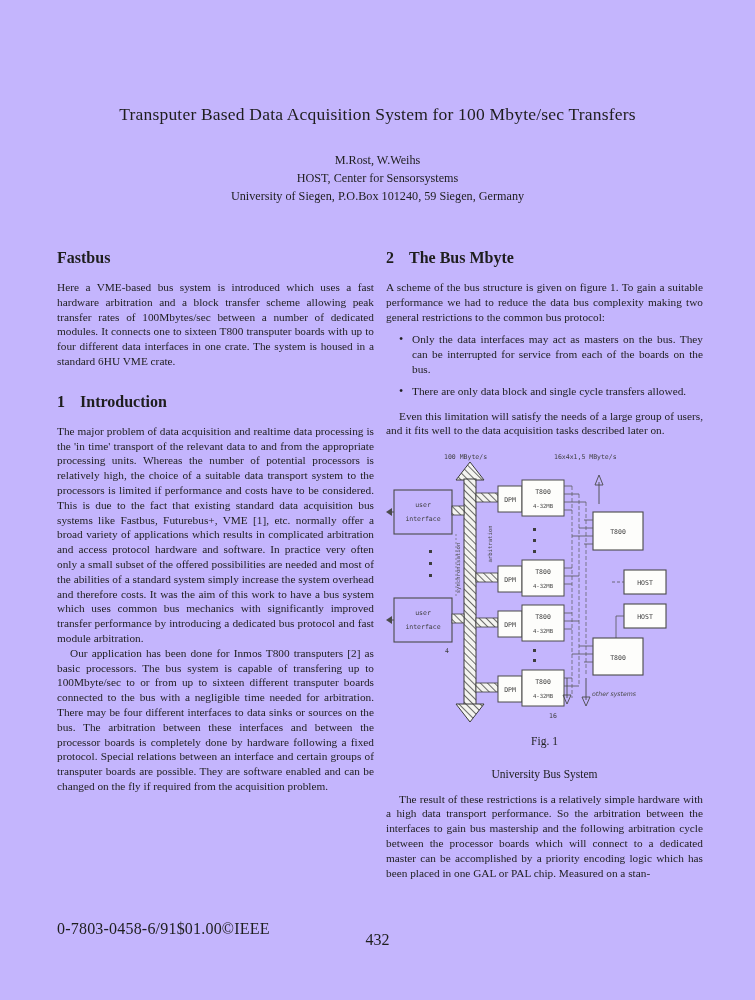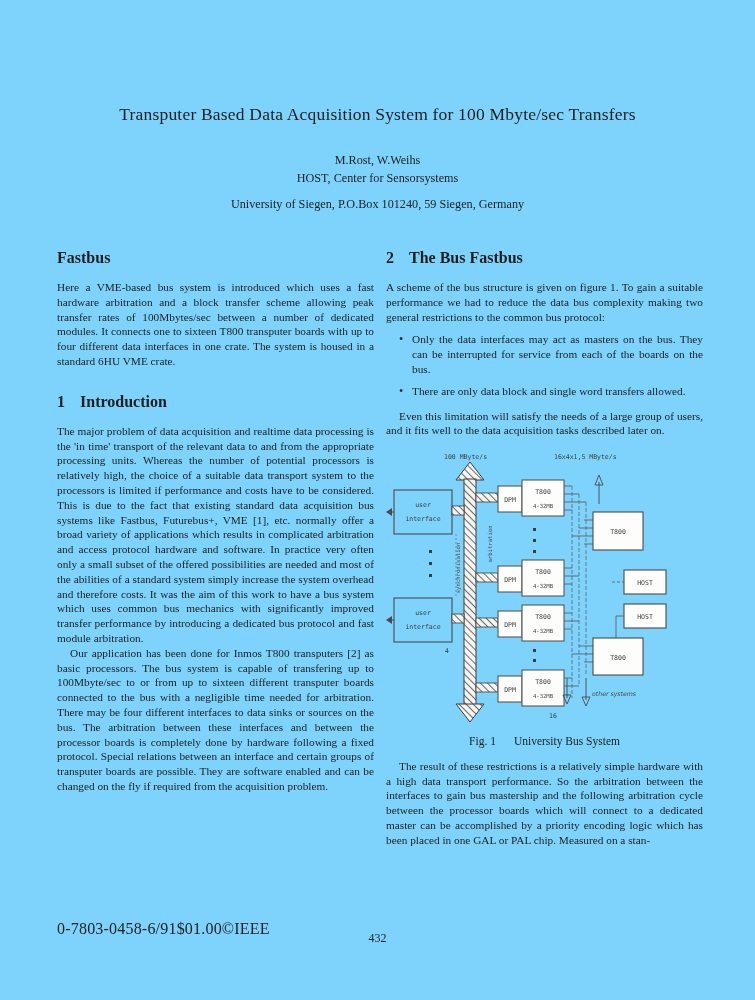--- a/index.html
+++ b/index.html
@@ -1,32 +1,32 @@
 <!DOCTYPE html>
 <html><head>
 <meta charset="utf-8">
 <style>
   html,body{margin:0;padding:0;background:#e9e9e6;}
   .page{
     position:relative;
     width:755px;height:1000px;
     margin:0 auto;
-    background:#7dd3fc;
+    background:#c4b5fd;
     color:#1e1e1e;
     font-family:"Liberation Serif", serif;
     overflow:hidden;
   }
   .paper-title{
     position:absolute;top:104px;left:0;right:0;
     text-align:center;font-size:17.5px;letter-spacing:.2px;
   }
   .author-line{position:absolute;left:0;right:0;text-align:center;font-size:12.2px;}
   .authors{top:153px;text-align:center;}
   .affiliation{top:171px;}
-  .address{top:189px;margin-top:8px;}
+  .address{top:189px;}
 
   .col{
     position:absolute;top:248px;width:317px;
     font-size:11.3px;line-height:14.8px;text-align:justify;
   }
   .col-left{left:57px;}
   .col-right{left:386px;}
 
   h2{
     font-size:16px;font-weight:bold;margin:0 0 12px 0;
@@ -39,30 +39,30 @@
 
   ul.bullets{list-style:none;margin:8px 0 0 0;padding:0 0 0 26px;}
   ul.bullets li{position:relative;margin-bottom:7px;}
   ul.bullets li::before{
     content:"\2022";position:absolute;left:-13px;top:0;font-size:12px;
   }
 
   .figure-block{margin-top:10px;}
   .fig-caption{
     display:flex;justify-content:center;gap:18px;
-    font-size:11.5px;margin-top:4px;text-align:center;
+    font-size:11.5px;margin-top:4px;text-align:center;flex-direction:column;
   }
 
   .copyright{
     position:absolute;left:57px;top:920px;
     font-size:16px;letter-spacing:.2px;
   }
   .page-number{
     position:absolute;left:0;right:0;top:931px;
-    text-align:center;font-size:12px;
+    text-align:center;font-size:16px;
   }
 
   svg .fig-text{
     font-family:"DejaVu Sans Mono", monospace;
     font-size:6.5px;fill:#3d3d3d;
   }
   svg .fig-text-sm{
     font-family:"DejaVu Sans Mono", monospace;
     font-size:5.6px;fill:#4a4a4a;
   }
@@ -91,26 +91,26 @@
       <span>1</span>
       <span>Introduction</span>
     </h2>
     <p>The major problem of data acquisition and realtime data processing is the 'in time' transport of the relevant data to and from the appropriate processing units. Whereas the number of potential processors is relatively high, the choice of a suitable data transport system to the processors is limited if performance and costs have to be considered. This is due to the fact that existing standard data acquisition bus systems like Fastbus, Futurebus+, VME [1], etc. normally offer a broad variety of applications which results in complicated arbitration and access protocol hardware and software. In practice very often only a small subset of the offered possibilities are needed and most of the abilities of a standard system simply increase the system overhead and therefore costs. It was the aim of this work to have a bus system which uses common bus mechanics with significantly improved transfer performance by introducing a dedicated bus protocol and fast module arbitration.</p>
     <p class="indent">Our application has been done for Inmos T800 transputers [2] as basic processors. The bus system is capable of transfering up to 100Mbyte/sec to or from up to sixteen different transputer boards connected to the bus with a negligible time needed for arbitration. There may be four different interfaces to data sinks or sources on the bus. The arbitration between these interfaces and between the processor boards is completely done by hardware following a fixed protocol. Special relations between an interface and certain groups of transputer boards are possible. They are software enabled and can be changed on the fly if required from the acquisition problem.</p>
   </div>
 
   <div class="col col-right">
     <h2>
       <span>2</span>
-      <span>The Bus Fastbus</span>
+      <span>The Bus Mbyte</span>
     </h2>
     <p>A scheme of the bus structure is given on figure 1. To gain a suitable performance we had to reduce the data bus complexity making two general restrictions to the common bus protocol:</p>
     <ul class="bullets">
       <li>Only the data interfaces may act as masters on the bus. They can be interrupted for service from each of the boards on the bus.</li>
-      <li>There are only data block and single word transfers allowed.</li>
+      <li>There are only data block and single cycle transfers allowed.</li>
     </ul>
     <p class="indent after">Even this limitation will satisfy the needs of a large group of users, and it fits well to the data acquisition tasks described later on.</p>
 
     <div class="figure-block">
       <svg viewBox="0 0 318 278" width="318" height="278">
         <defs>
           <pattern id="hatch" width="5" height="5" patternUnits="userSpaceOnUse" patternTransform="rotate(-45)">
             <rect width="5" height="5" fill="#f4f4f0"></rect>
             <line x1="0" y1="0" x2="0" y2="5" stroke="#3d3d3d" stroke-width="1.5"></line>
           </pattern>

